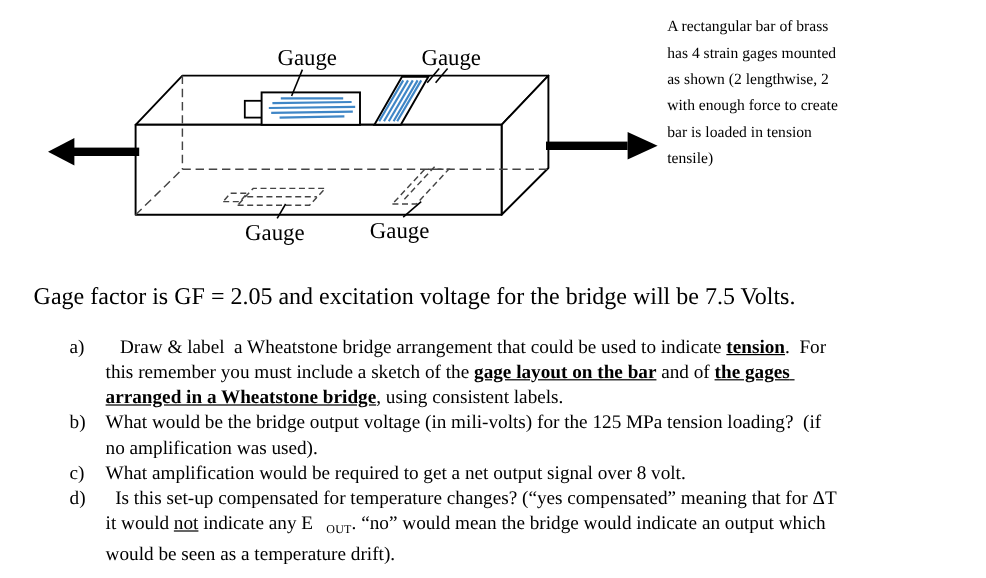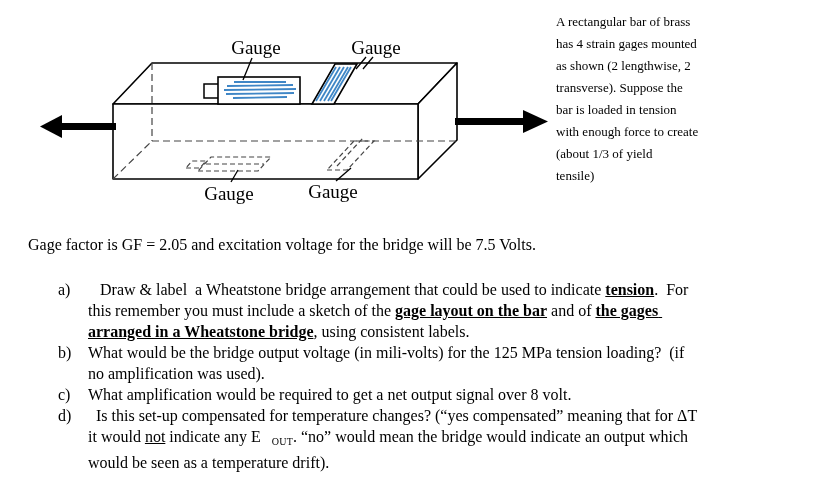--- a/index.html
+++ b/index.html
@@ -12,21 +12,21 @@
   }
   .diagram { position:absolute; left:0; top:0; width:560px; height:218px; }
   svg text { font-family:"Liberation Serif", serif; fill:#000; }
   .glabel { font-size:19px; }
   .description {
     position:absolute; left:556px; top:11px; width:266px;
     font-size:13px; line-height:22px;
   }
   .gage-factor {
     position:absolute; left:28px; top:236px;
-    font-size:16px;
+    font-size:20px;
   }
   .questions {
     position:absolute; left:58px; top:279px; width:640px;
     font-size:16px; line-height:21px;
   }
   .q-item { display:flex; align-items:flex-start; }
   .q-label { flex:0 0 30px; width:30px; }
   .q-text { flex:1; white-space:pre-wrap; }
   .seg-normal { }
   .seg-bold-underline { font-weight:bold; text-decoration:underline; }
@@ -107,24 +107,22 @@
       <text x="229" y="200">Gauge</text>
       <text x="333" y="198">Gauge</text>
     </g>
   </svg>
 </div>
 
 <div class="description">
   <div>A rectangular bar of brass</div>
   <div>has 4 strain gages mounted</div>
   <div>as shown (2 lengthwise, 2</div>
-  <div>transverse).  Suppose the</div>
+  <div>with enough force to create</div>
   <div>bar is loaded in tension</div>
-  <div>with enough force to create</div>
-  <div>(about 1/3 of yield</div>
   <div>tensile)</div>
 </div>
 
 <div class="gage-factor">Gage factor is GF = 2.05 and excitation voltage for the bridge will be 7.5 Volts.</div>
 
 <div class="questions">
   <div class="q-item">
     <span class="q-label">a)</span>
     <span class="q-text"><span class="seg-normal">   Draw &amp; label  a Wheatstone bridge arrangement that could be used to indicate </span><span class="seg-bold-underline">tension</span><span class="seg-normal">.  For this remember you must include a sketch of the </span><span class="seg-bold-underline">gage layout on the bar</span><span class="seg-normal"> and of </span><span class="seg-bold-underline">the gages arranged in a Wheatstone bridge</span><span class="seg-normal">, using consistent labels.</span></span>
   </div>

